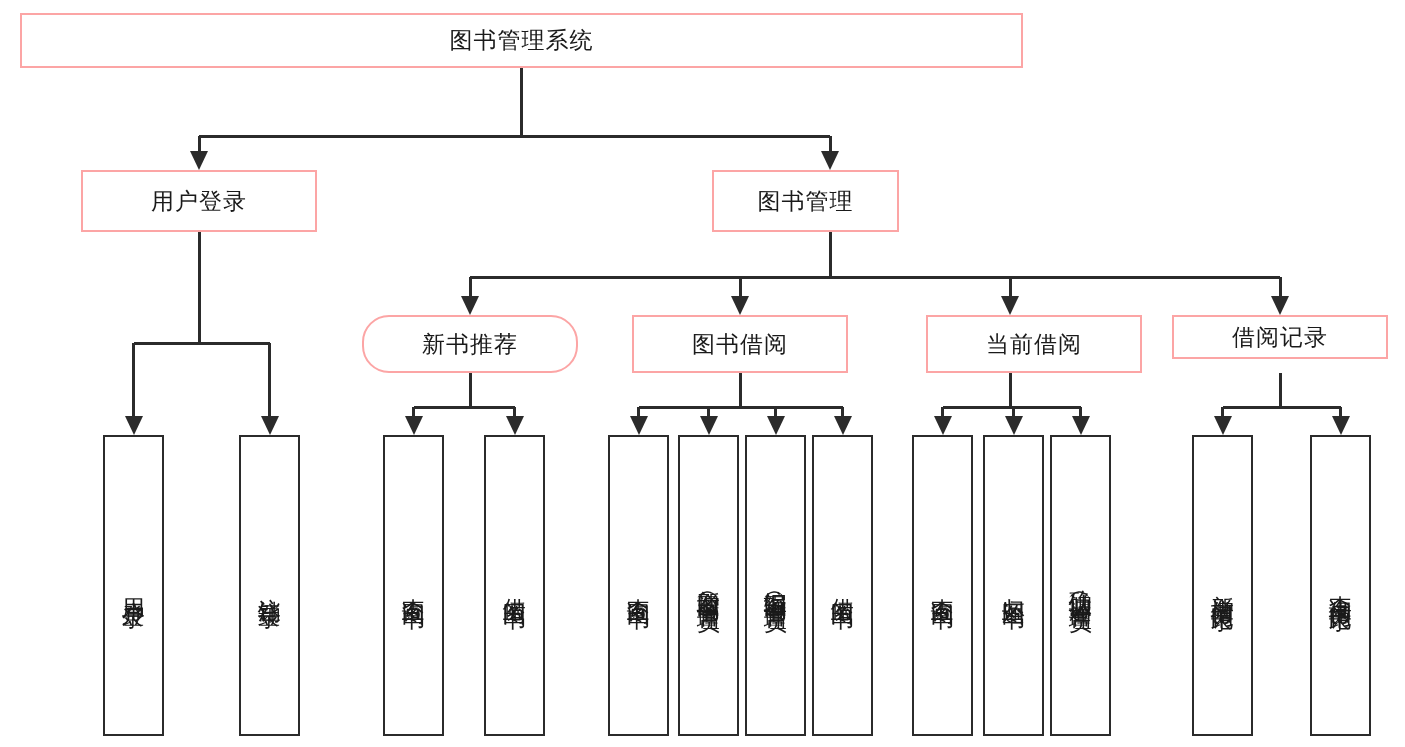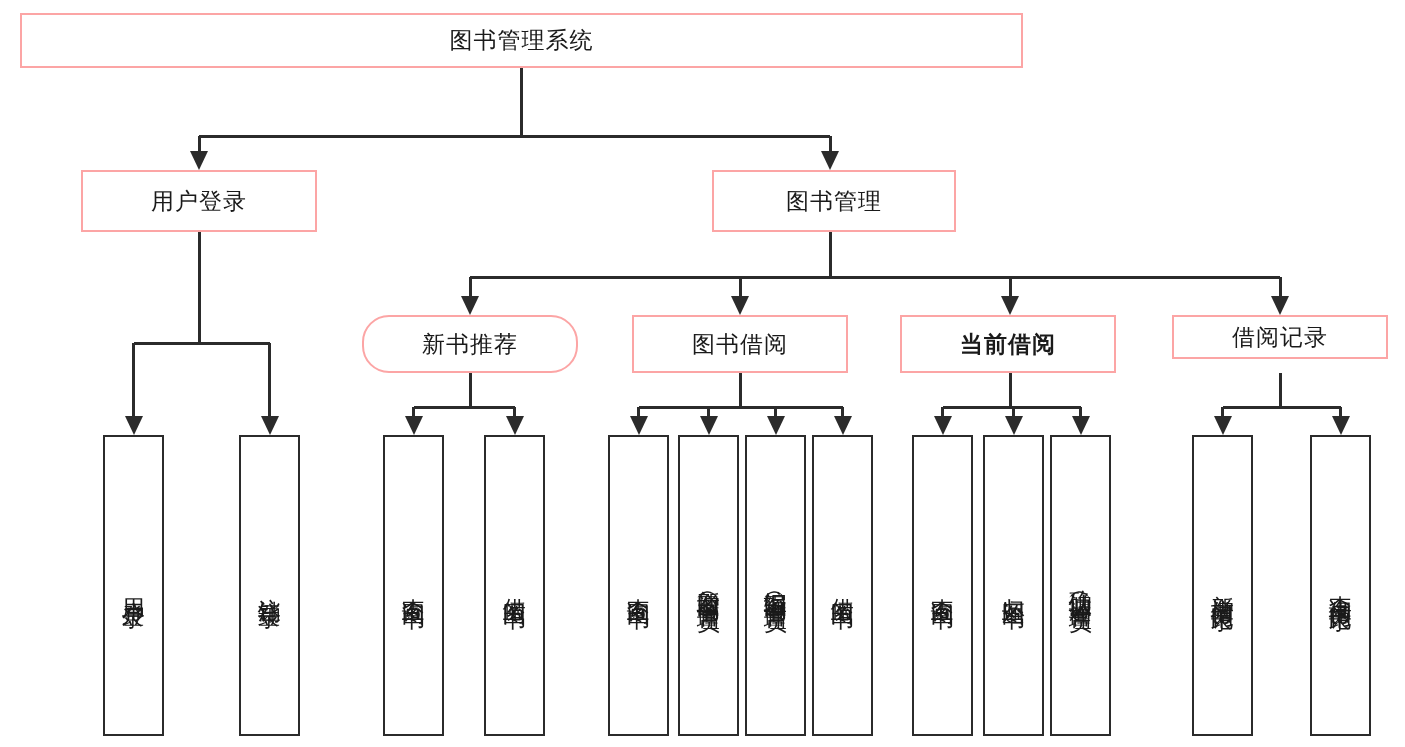--- a/index.html
+++ b/index.html
@@ -83,31 +83,31 @@
 
 <div id="canvas">
 
   <div class="node node-root" id="node-root" style="left: 20px; top: 13px; width: 1003px; height: 55px;">
     <span class="node-h">图书管理系统</span>
   </div>
 
   <div class="node" id="node-l2-0" style="left: 81px; top: 170px; width: 236px; height: 62px;">
     <span class="node-h">用户登录</span>
   </div>
-  <div class="node" id="node-l2-1" style="left: 712px; top: 170px; width: 244px; height: 62px;">
+  <div class="node" id="node-l2-1" style="left: 712px; top: 170px; width: 187px; height: 62px;">
     <span class="node-h">图书管理</span>
   </div>
 
   <div class="node" id="node-l3-0" style="left: 362px; top: 315px; width: 216px; height: 58px; border-radius: 27px;">
     <span class="node-h">新书推荐</span>
   </div>
   <div class="node" id="node-l3-1" style="left: 632px; top: 315px; width: 216px; height: 58px;">
     <span class="node-h">图书借阅</span>
   </div>
-  <div class="node" id="node-l3-2" style="left: 900px; top: 315px; width: 216px; height: 58px; font-weight: bold;">
+  <div class="node" id="node-l3-2" style="left: 926px; top: 315px; width: 216px; height: 58px;">
     <span class="node-h">当前借阅</span>
   </div>
   <div class="node" id="node-l3-3" style="left: 1172px; top: 315px; width: 216px; height: 44px;">
     <span class="node-h">借阅记录</span>
   </div>
 
   <div class="leaf" id="leaf-0" style="left: 103px; top: 435px; width: 61px; height: 301px;">
     <span class="leaf-text">用户登录</span>
   </div>
   <div class="leaf" id="leaf-1" style="left: 239px; top: 435px; width: 61px; height: 301px;">

